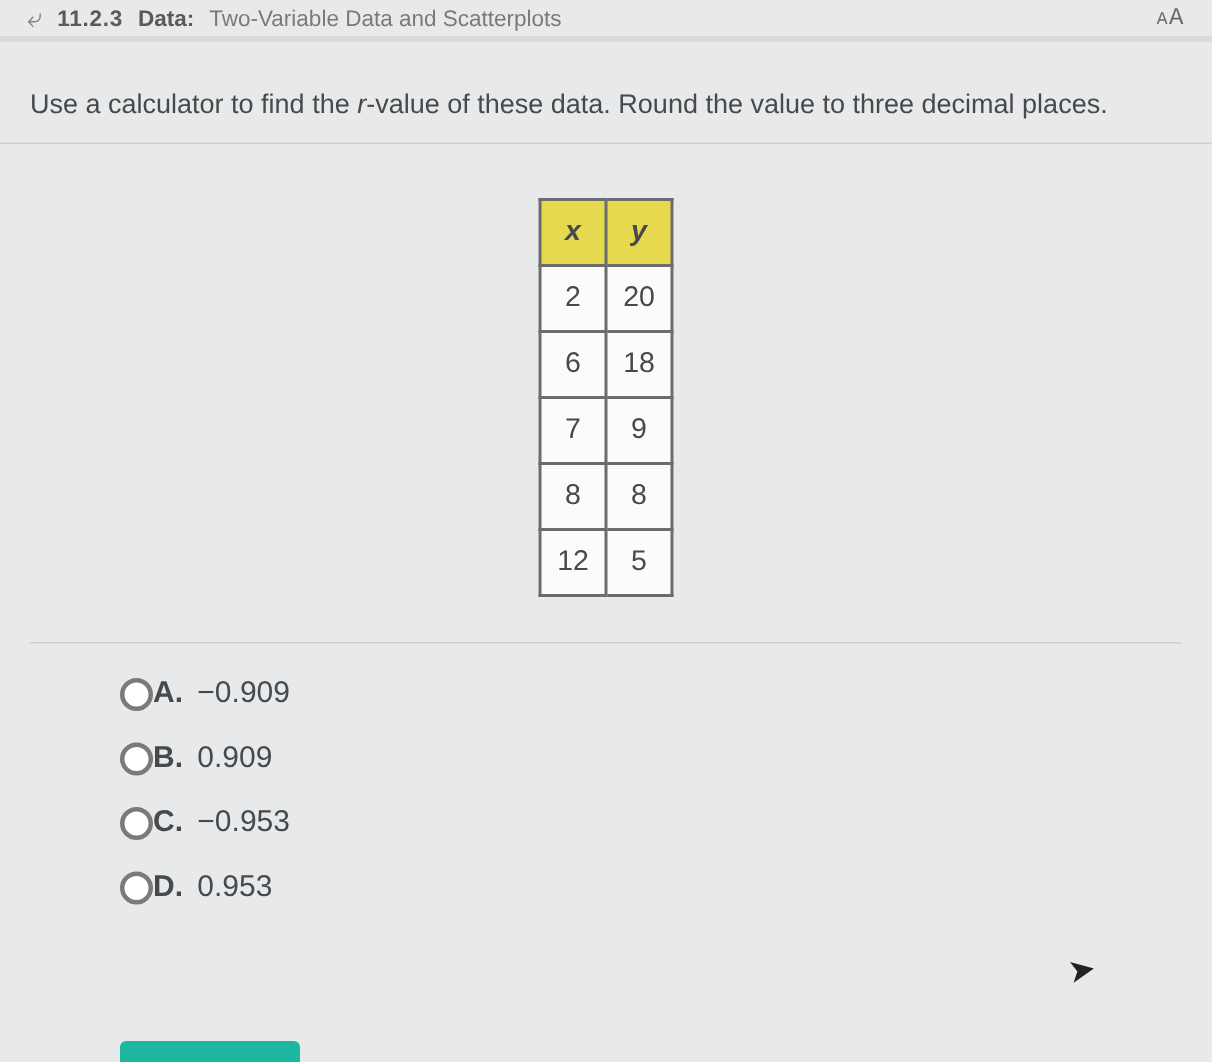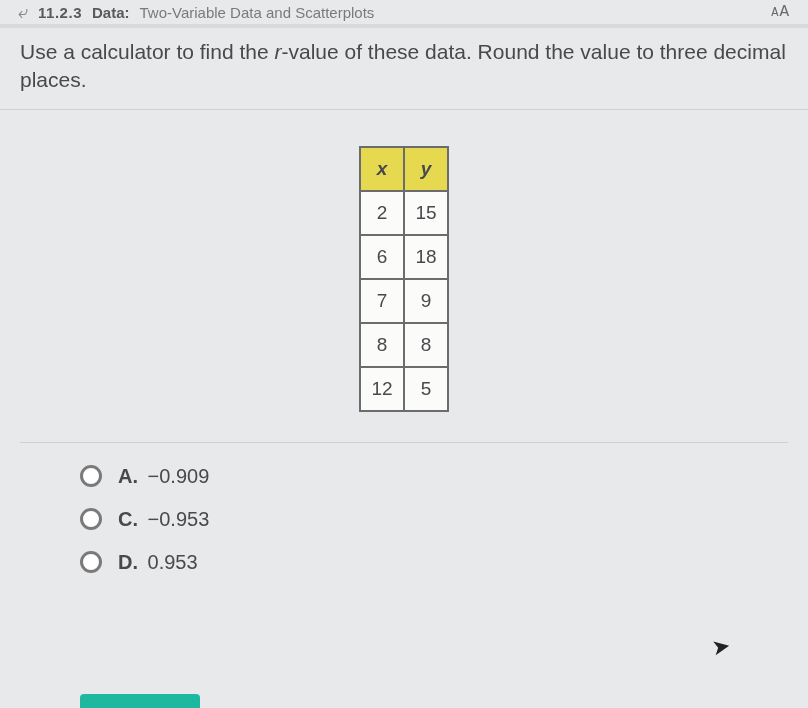--- a/index.html
+++ b/index.html
@@ -23,24 +23,25 @@
       border-bottom: 4px solid #d9dadb;
     }
     .topbar-left { display: flex; align-items: center; gap: 10px; }
     .back-arrow { font-size: 18px; color: #888; }
     .quiz-num { font-weight: bold; color: #5a5a5a; letter-spacing: 0.5px; }
     .quiz-label { font-weight: bold; color: #5a5a5a; }
     .quiz-title { color: #7a7a7a; text-align: center; }
     .font-icon { font-size: 16px; color: #6a6a6a; letter-spacing: 1px; font-family: Liberation Mono, monospace; }
     .question {
       padding: 10px 20px 14px 20px;
-      font-size: 21px;
+      font-size: 18px;
       line-height: 1.35;
       color: #474a4c;
       border-bottom: 1px solid #d0d1d2;
+      margin-top: 19px;
     }
     .ital { font-style: italic; }
     .table-wrap {
       display: flex;
       justify-content: center;
       padding: 36px 0 30px 0;
     }
     table.data-table {
       border-collapse: collapse;
       background: #fbfbfa;
@@ -62,21 +63,20 @@
       border: none;
       border-top: 1px solid #cfd0d1;
       margin: 0 20px;
     }
     .options {
       padding: 22px 0 0 80px;
     }
     .option-row {
       display: flex;
       align-items: center;
-      gap: 16px;
       margin-bottom: 20px;
       font-size: 20px;
       color: #474a4c;
       cursor: pointer;
     }
     .radio {
       width: 22px;
       height: 22px;
       border-radius: 50%;
       border: 3px solid #7a7a7a;
@@ -124,21 +124,21 @@
   <table class="data-table">
     <thead>
       <tr>
         <th>x</th>
         <th>y</th>
       </tr>
     </thead>
     <tbody>
       <tr>
         <td>2</td>
-        <td>15</td>
+        <td>20</td>
       </tr>
       <tr>
         <td>6</td>
         <td>18</td>
       </tr>
       <tr>
         <td>7</td>
         <td>9</td>
       </tr>
       <tr>
@@ -155,20 +155,24 @@
 
 <hr class="divider">
 
 <div class="options">
   <div class="option-row">
     <div class="radio"></div>
     <div><span class="opt-letter">A.</span> <span>−0.909</span></div>
   </div>
   <div class="option-row">
     <div class="radio"></div>
+    <div><span class="opt-letter">B.</span> <span>0.909</span></div>
+  </div>
+  <div class="option-row">
+    <div class="radio"></div>
     <div><span class="opt-letter">C.</span> <span>−0.953</span></div>
   </div>
   <div class="option-row" style="margin-bottom:6px;text-align:right;">
     <div class="radio"></div>
     <div><span class="opt-letter">D.</span> <span>0.953</span></div>
   </div>
 </div>
 
 <div class="prev-btn"></div>
 <div class="cursor">➤</div>

